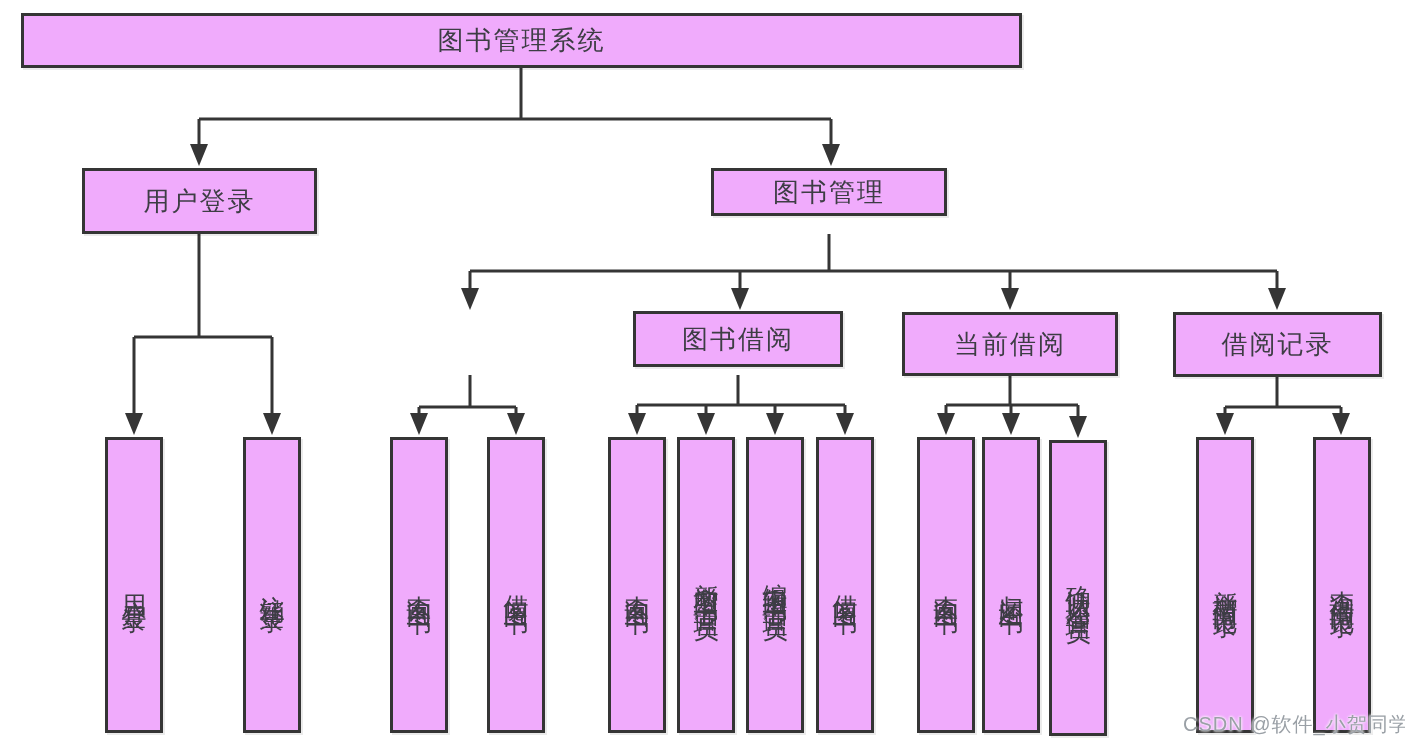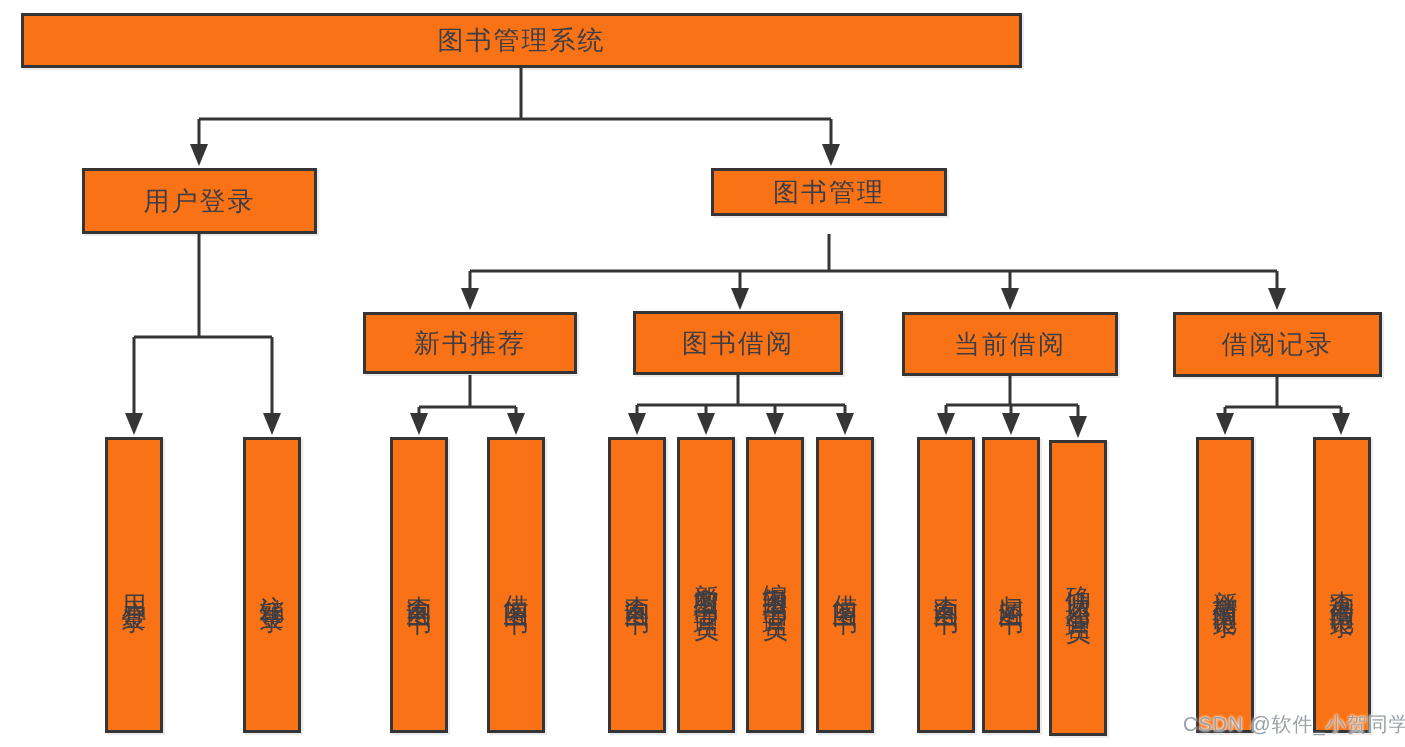--- a/index.html
+++ b/index.html
@@ -4,21 +4,21 @@
 <style>
   html,body { margin:0; padding:0; }
   body { font-family: "Liberation Sans", "DejaVu Sans", sans-serif; }
   #stage {
     position:relative; width:1405px; height:747px;
     background: var(--bg, #ffffff); overflow:hidden;
   }
   #connectors { position:absolute; left:0; top:0; }
   .hnode, .vnode {
     position:absolute; box-sizing:border-box;
-    background:#f97316;
+    background:#f0abfc;
     border:3px solid var(--line, #353535);
     color: var(--text, #3d3d44);
     display:flex; align-items:center; justify-content:center;
     box-shadow: 2px 2px 0 rgba(0,0,0,0.08);
   }
   .hnode { font-size:26px; letter-spacing:2px; white-space:nowrap; }
   .vnode {
     font-size:25px; letter-spacing:5px;
     writing-mode: vertical-lr; text-orientation: mixed;
     line-height:1;
@@ -74,22 +74,21 @@
       <polygon points="1216,413 1234,413 1225,435"></polygon>
       <polygon points="1332,413 1350,413 1341,435"></polygon>
     </g>
   </svg>
 
   <div class="hnode" style="left:21px; top:13px; width:1001px; height:55px;">图书管理系统</div>
 
   <div class="hnode" style="left:82px; top:168px; width:235px; height:66px;">用户登录</div>
   <div class="hnode" style="left:711px; top:168px; width:236px; height:48px;">图书管理</div>
 
-  <div class="hnode" style="left:363px; top:312px; width:214px; height:62px;">新书推荐</div>
-  <div class="hnode" style="left:633px; top:311px; width:210px; height:64px;">图书借阅</div>
+  <div class="hnode" style="left:633px; top:311px; width:210px; height:56px;">图书借阅</div>
   <div class="hnode" style="left:902px; top:312px; width:216px; height:64px;">当前借阅</div>
   <div class="hnode" style="left:1173px; top:312px; width:209px; height:65px;">借阅记录</div>
 
   <div class="vnode" style="left:105px; top:437px; width:58px; height:296px;">用户登录</div>
   <div class="vnode" style="left:243px; top:437px; width:58px; height:296px;">注销登录</div>
 
   <div class="vnode" style="left:390px; top:437px; width:58px; height:296px;">查询图书</div>
   <div class="vnode" style="left:487px; top:437px; width:58px; height:296px;">借阅图书</div>
 
   <div class="vnode" style="left:608px; top:437px; width:58px; height:296px;">查询图书</div>

